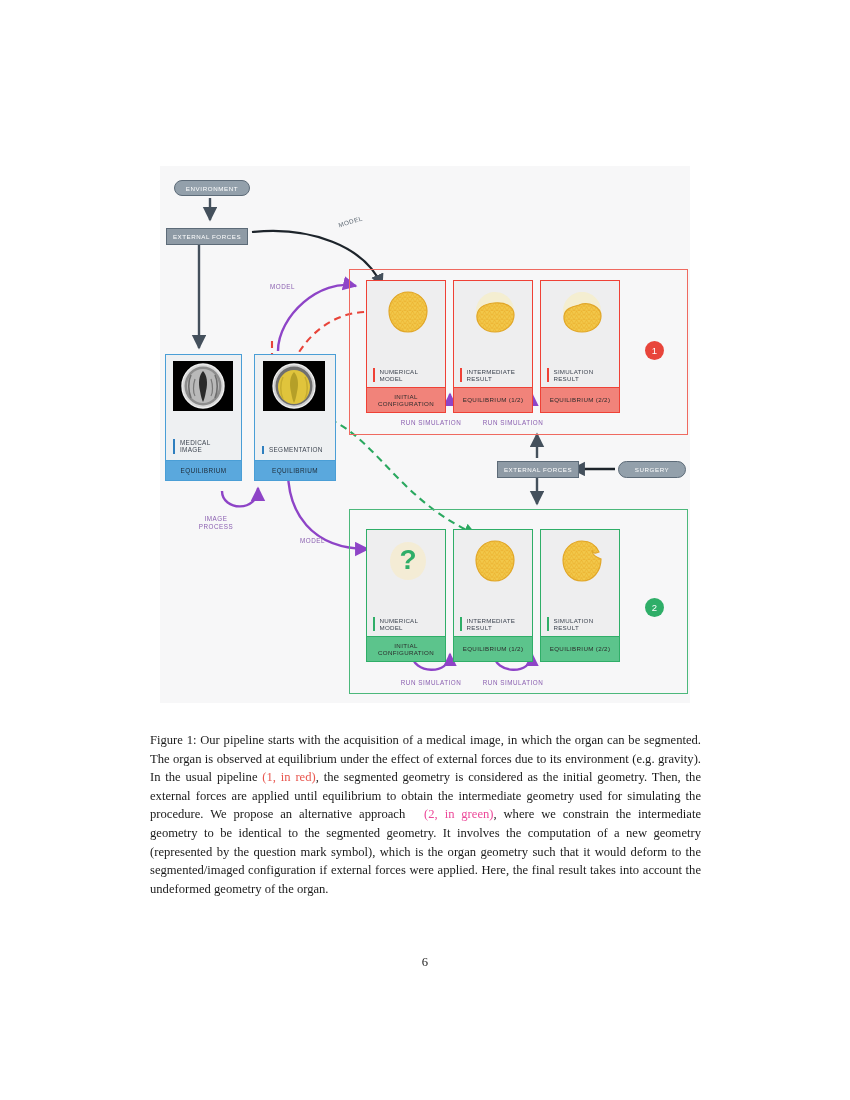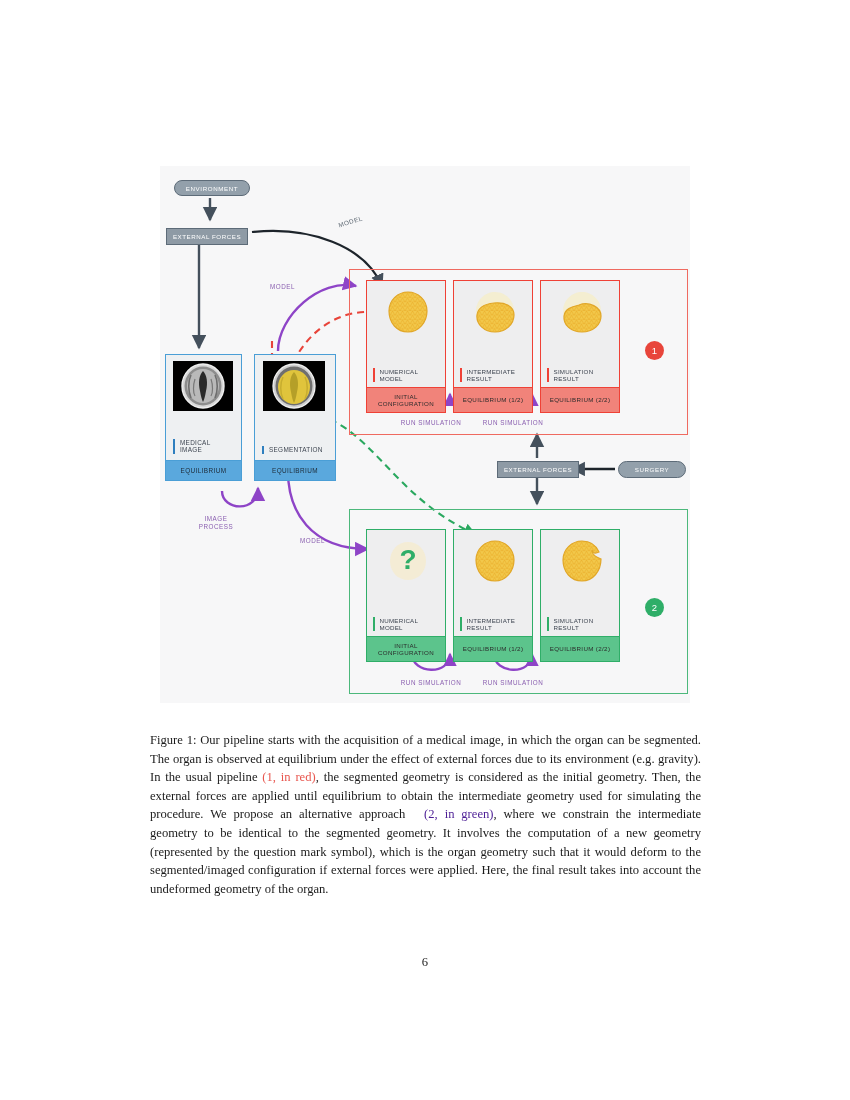--- a/index.html
+++ b/index.html
@@ -84,21 +84,21 @@
   }
   .acap.dark{color:#5a6570;}
 
   
   #caption{
     position:absolute;left:150px;top:731px;width:551px;
     font-family:"Liberation Serif", serif;font-size:12.6px;
     line-height:18.6px;color:#1a1a1a;text-align:justify;
   }
   #caption .red{color:#e8554d;}
-  #caption .green{color:#4c1d95;margin-left:12px;}
+  #caption .green{color:#ec4899;margin-left:12px;}
   #pagenum{
     position:absolute;left:0;top:955px;width:850px;text-align:center;
     font-family:"Liberation Serif", serif;font-size:12.6px;color:#222;
   }
 </style>
 </head>
 <body>
 
 <div id="figure">
 

